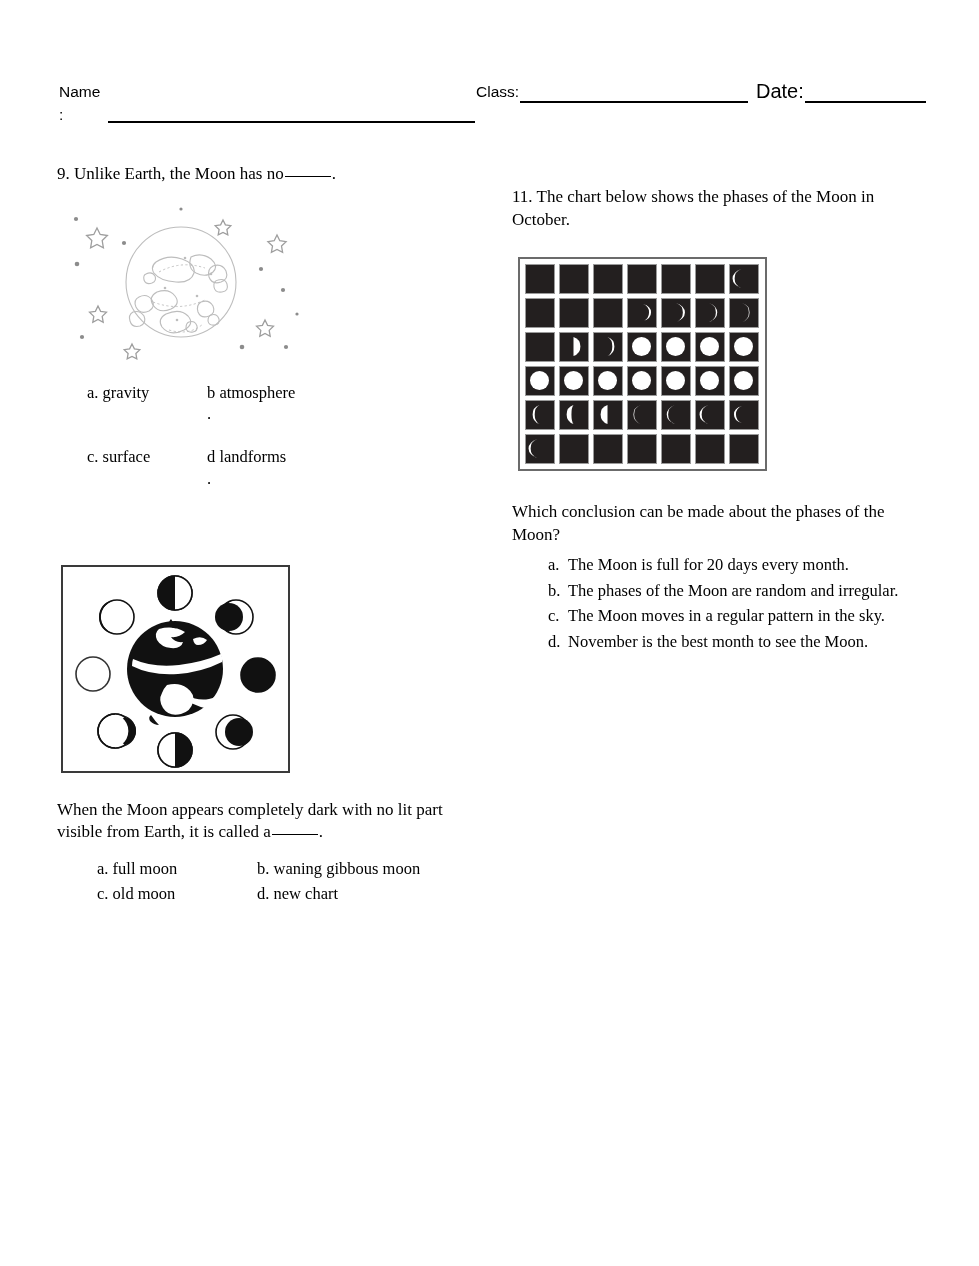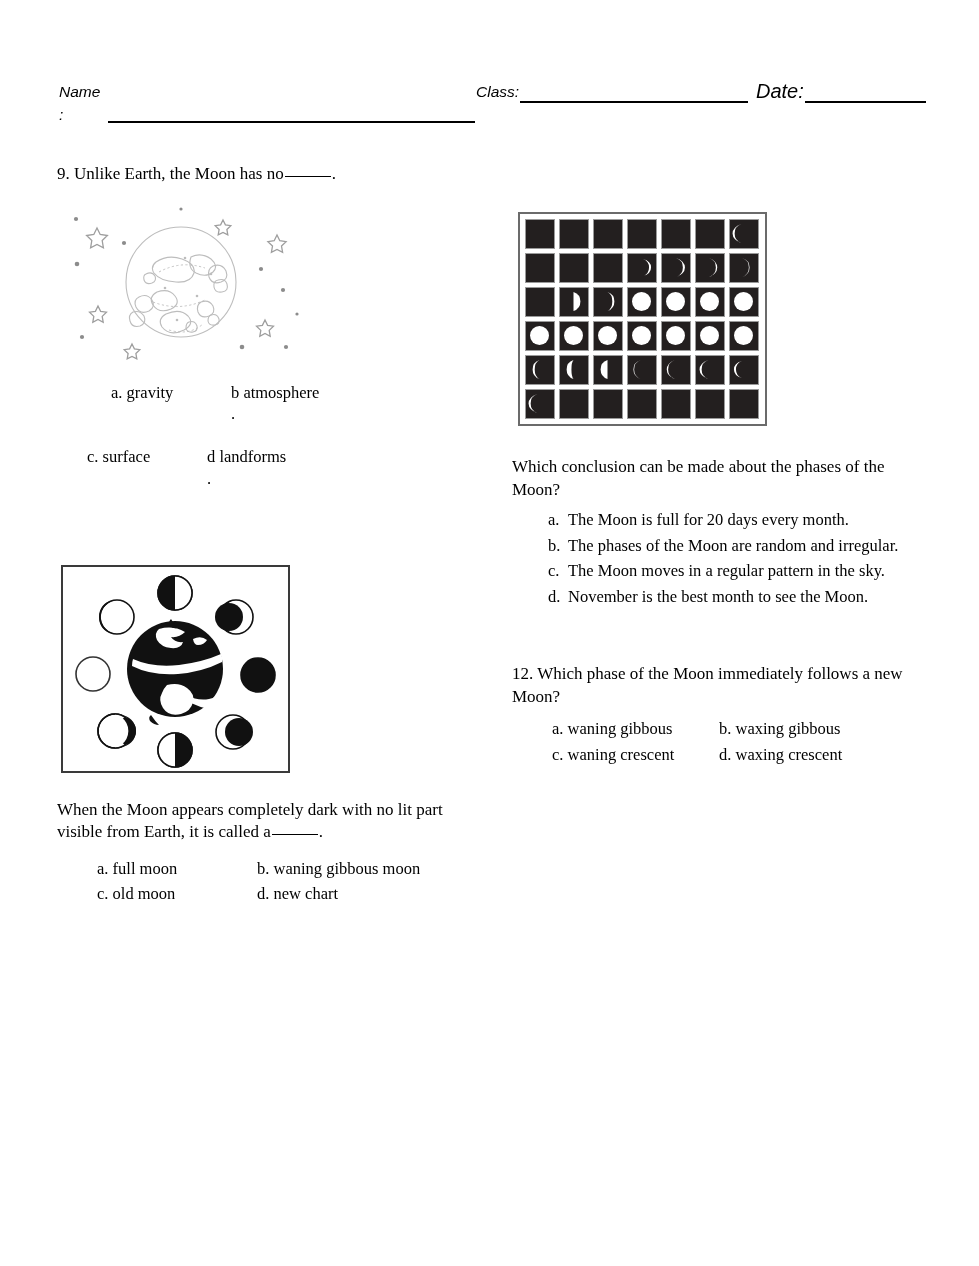--- a/index.html
+++ b/index.html
@@ -17,21 +17,20 @@
     overflow: hidden;
   }
 
   
   .header {
     position: absolute;
     left: 0;
     top: 0;
     width: 890px;
     height: 130px;
-    font-style: italic;
   }
   .hdr-name {
     position: absolute;
     left: 59px;
     top: 80px;
     width: 420px;
     font-family: "Liberation Sans", "DejaVu Sans", sans-serif;
     font-size: 15.5px;
     line-height: 23px;
     color: #000;
@@ -104,21 +103,21 @@
 
   
   .ans-grid2 {
     display: grid;
     grid-template-columns: 120px auto;
     font-size: 16.5px;
     line-height: 22.5px;
   }
   .ans-grid2.indent-30 { margin-left: 30px; }
   .ans-grid2 .cell { padding-bottom: 0px; }
-  .ans-grid2 .cell.rowgap { padding-bottom: 22px; margin-left: 24px; }
+  .ans-grid2 .cell.rowgap { padding-bottom: 22px; }
   .ans-dot {
     display: block;
     line-height: 20px;
   }
 
   .ans-wide {
     display: grid;
     grid-template-columns: 160px auto;
     font-size: 16.5px;
     line-height: 25px;
@@ -391,20 +390,24 @@
       <div>b. waning gibbous moon</div>
       <div>c. old moon</div>
       <div>d. new chart</div>
     </div>
   </div>
 </div>
 
 <div class="col-right">
 
   <div>
+    <p class="qtext">
+      <span>11.</span>
+      <span>The chart below shows the phases of the Moon in October.</span>
+    </p>
 
     <div class="spacer-26"></div>
 
     <div class="fig-calendar">
 
       <div class="cal-row">
         <div class="cal-cell"></div>
         <div class="cal-cell"></div>
         <div class="cal-cell"></div>
         <div class="cal-cell"></div>
@@ -593,35 +596,20 @@
       </li>
       <li>
         <span class="marker">d.</span>
         <span class="body">November is the best month to see the Moon.</span>
       </li>
     </ul>
   </div>
 
   <div class="spacer-52"></div>
 
-  <div>
-    <p class="qtext">
-      <span>12.</span>
-      <span>Which phase of the Moon immediately follows a new Moon?</span>
-    </p>
-
-    <div class="spacer-8"></div>
-
-    <div class="ans-wide2">
-      <div>a. waning gibbous</div>
-      <div>b. waxing gibbous</div>
-      <div>c. waning crescent</div>
-      <div>d. waxing crescent</div>
-    </div>
-  </div>
 
   <div class="spacer-52"></div>
 
   <div>
 
     <div class="spacer-30"></div>
 
   </div>
 </div>
 

